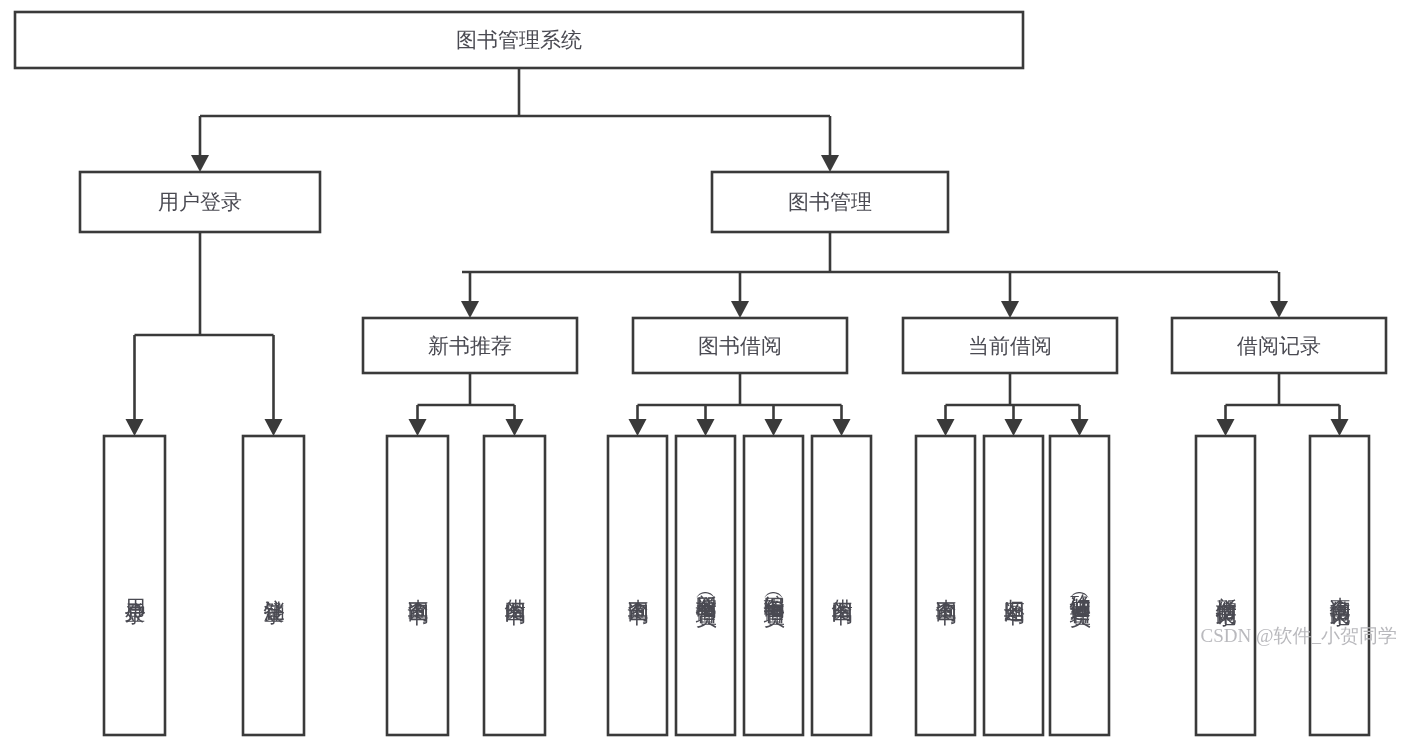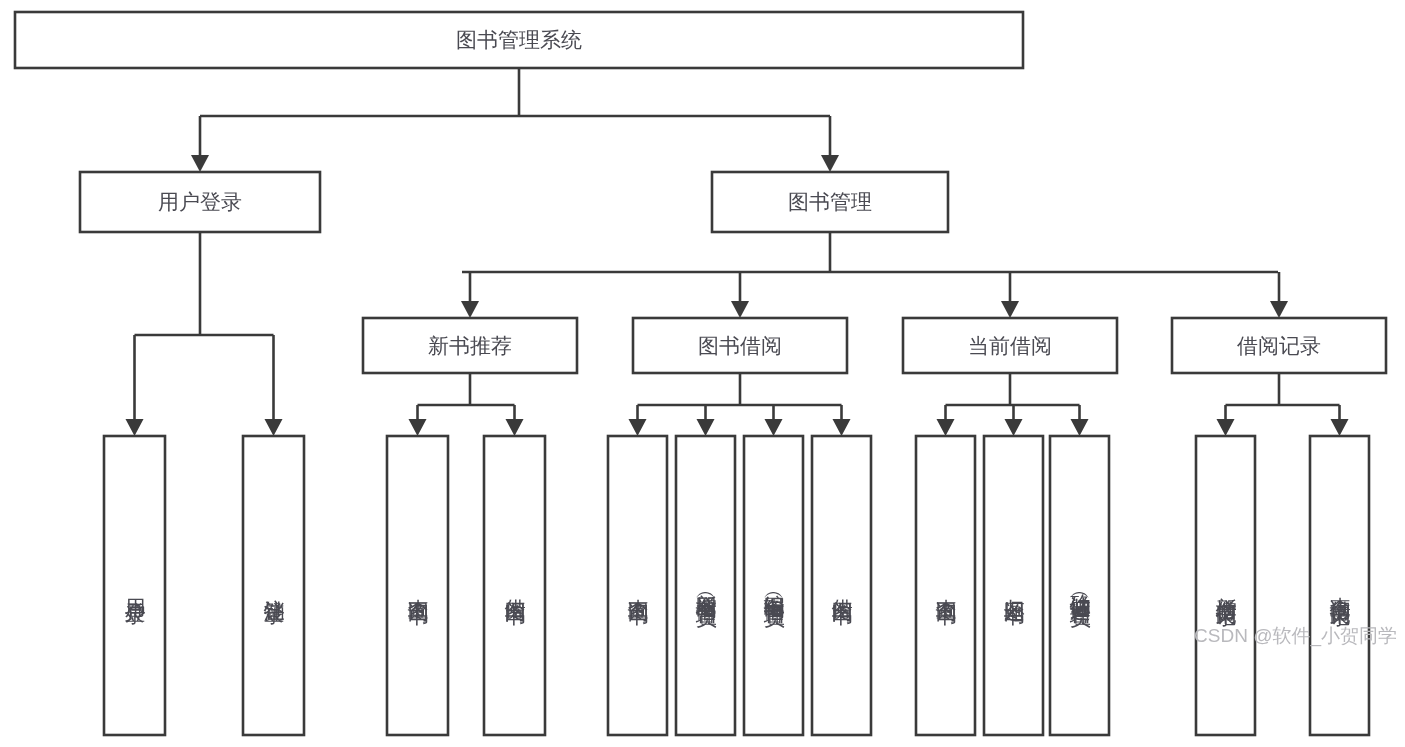--- a/index.html
+++ b/index.html
@@ -60,21 +60,21 @@
     white-space: nowrap;
     text-align: center;
     pointer-events: none;
   }
   .watermark {
     position: absolute;
     right: 8px;
     bottom: 2px;
     color: #b9b9bd;
     font-size: 19px;
-    font-family: Liberation Sans, sans-serif;
+    font-family: Liberation Serif, serif;
     white-space: nowrap;
   }
 </style>
 </head>
 <body>
 
 <div id="diagram-root">
 
   <svg id="flow-svg" viewBox="0 0 1405 747" xmlns="http://www.w3.org/2000/svg">
     <g id="connectors-layer">

